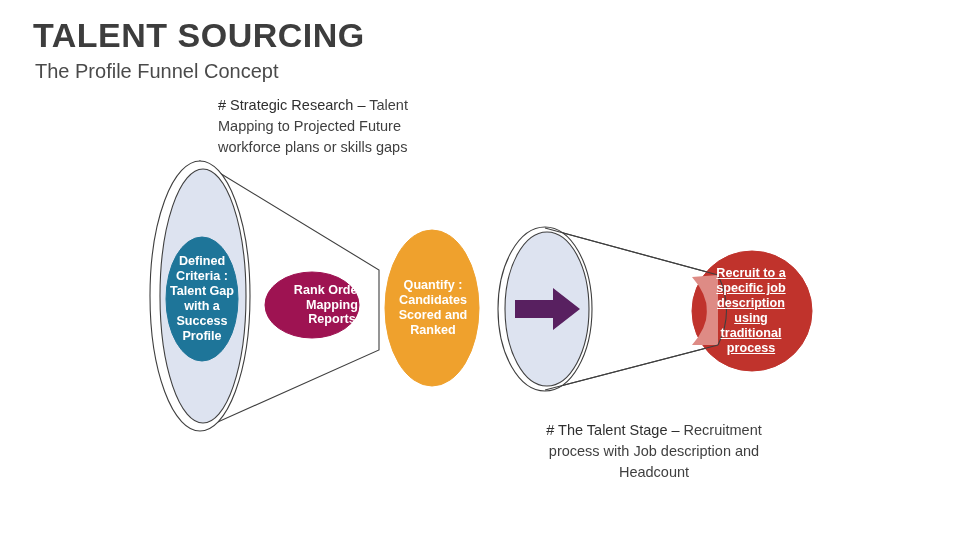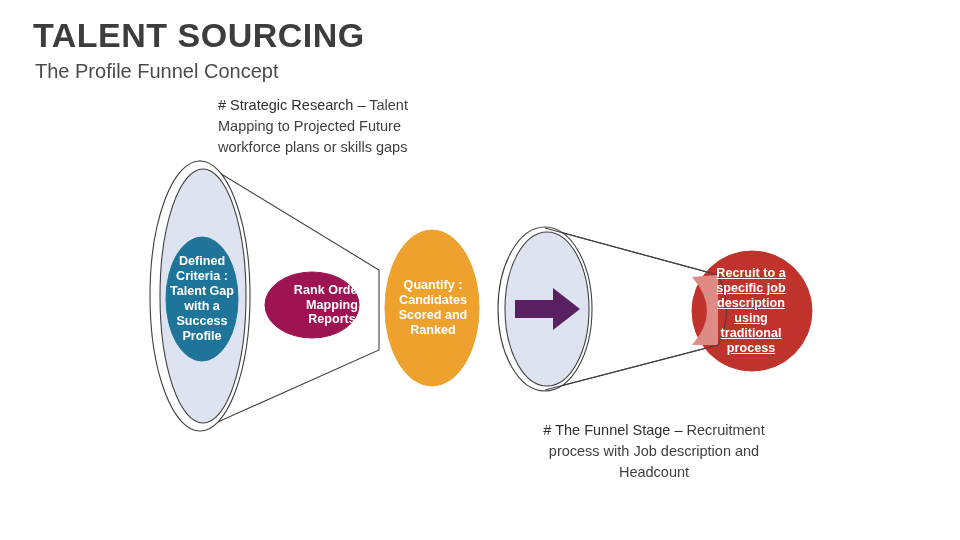--- a/index.html
+++ b/index.html
@@ -106,21 +106,21 @@
 </style>
 </head>
 <body>
 
 <div id="slide-title">TALENT SOURCING</div>
 
 <div id="slide-subtitle">The Profile Funnel Concept</div>
 
 <div id="annotation-top" class="annotation"><b># Strategic Research –</b><span> Talent Mapping to Projected Future workforce plans or skills gaps</span></div>
 
-<div id="annotation-bottom" class="annotation"><b># The Funnel Stage –</b><span> Recruitment process with Job description and Headcount</span></div>
+<div id="annotation-bottom" class="annotation"><b># The Talent Stage –</b><span> Recruitment process with Job description and Headcount</span></div>
 
 <svg id="diagram-svg" viewBox="0 0 960 540">
 
   <path d="M 200 161 L 379 270 L 379 350 L 200 430 Z" fill="#ffffff" stroke="#3f3f3f" stroke-width="1.1"></path>
 
   <ellipse cx="200" cy="296" rx="50" ry="135" fill="#ffffff" stroke="#3f3f3f" stroke-width="1.1"></ellipse>
 
   <ellipse cx="203" cy="296" rx="43" ry="127" fill="#DDE3F0" stroke="#3f3f3f" stroke-width="1.1"></ellipse>
 
   <ellipse cx="202" cy="299" rx="36" ry="62" fill="#1E7599" stroke="#1E7599" stroke-width="1"></ellipse>

